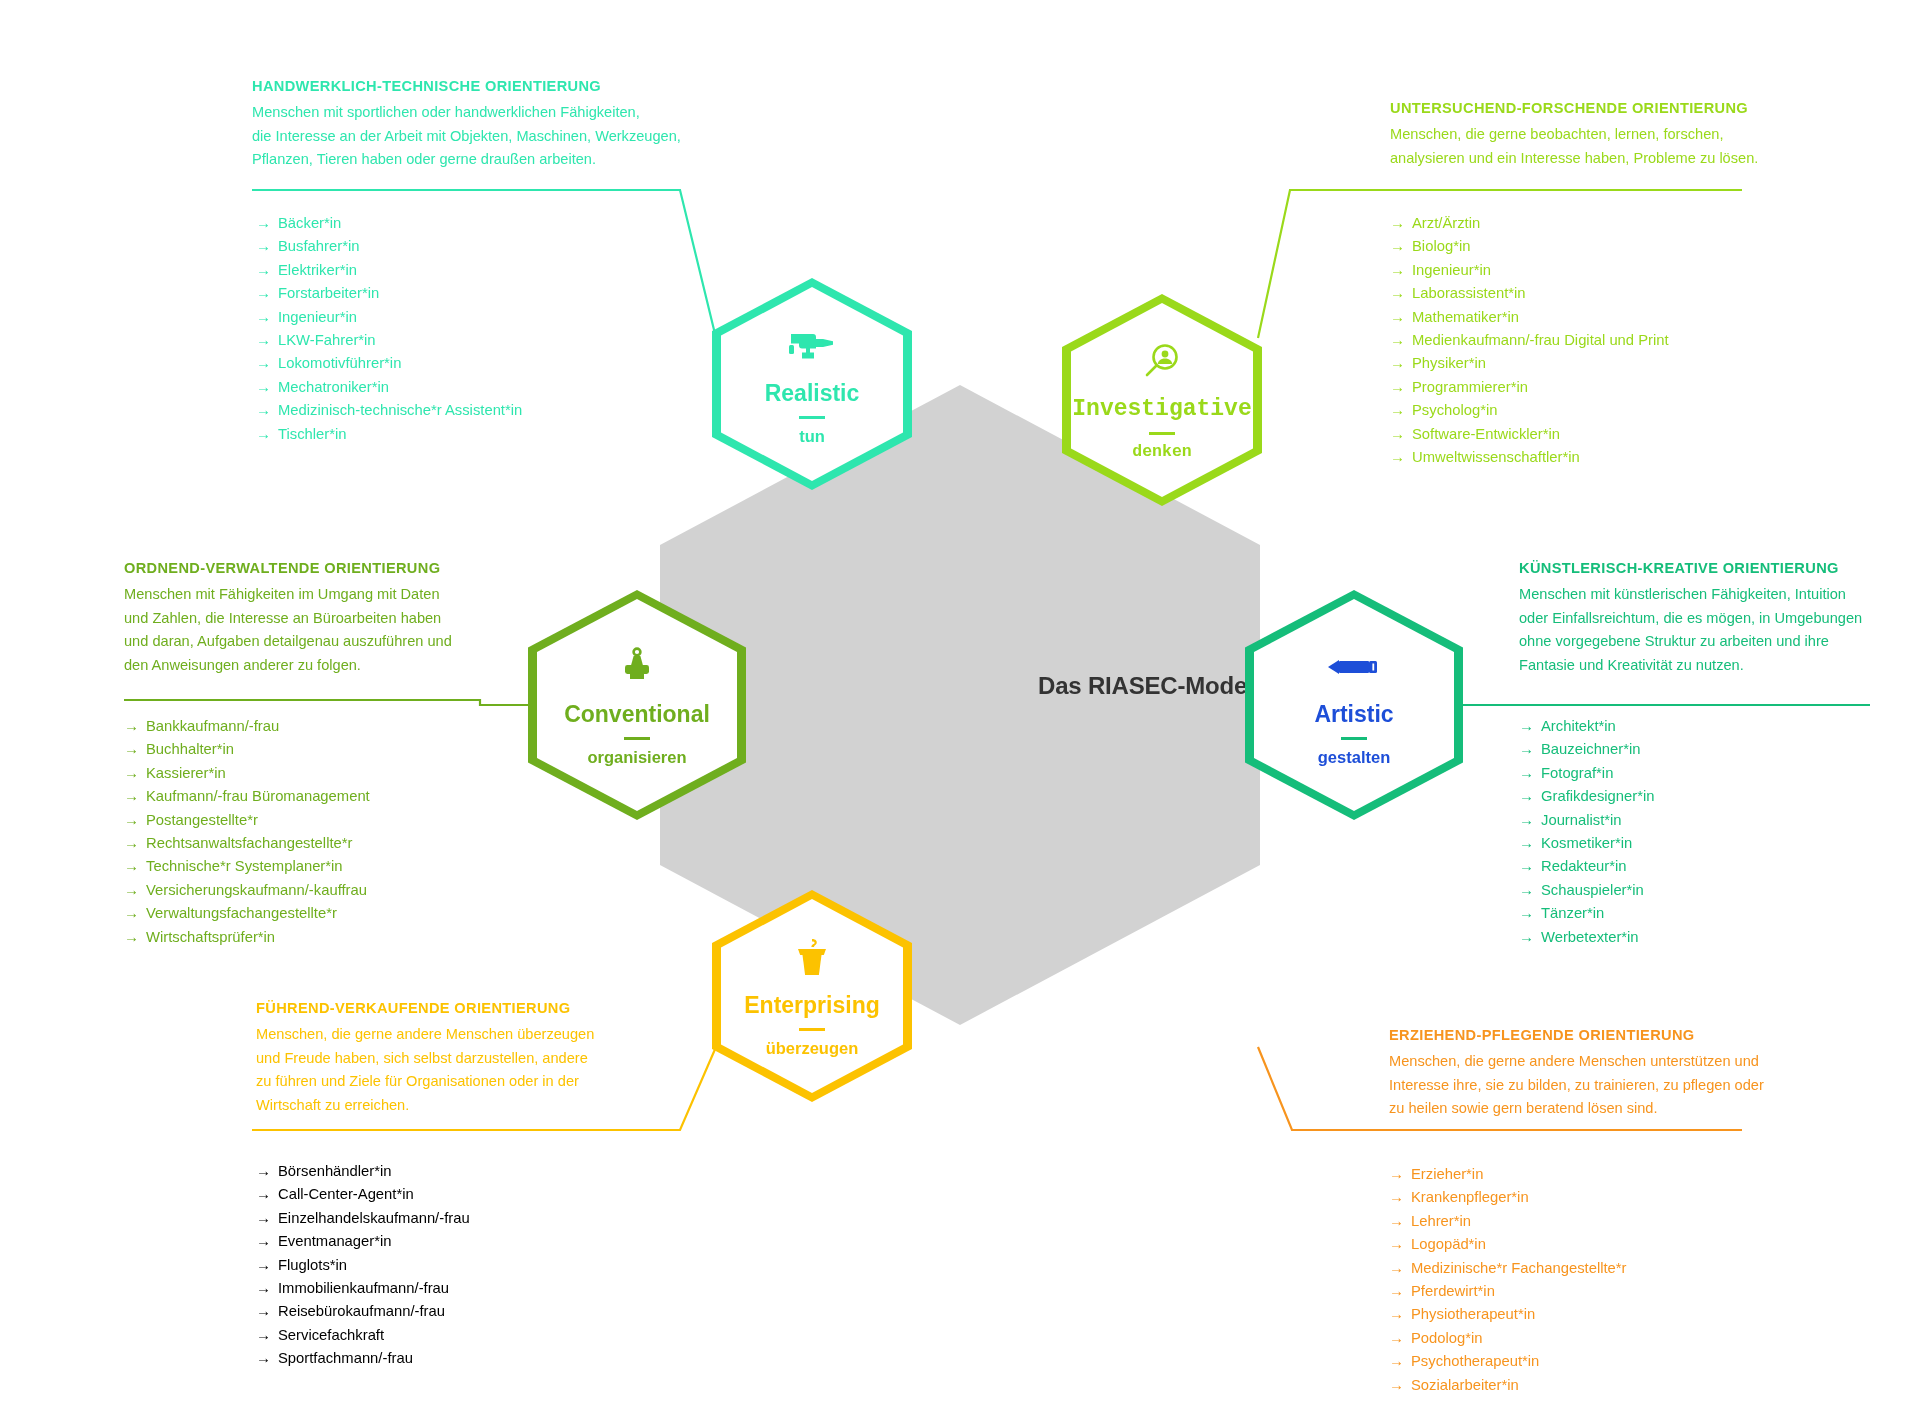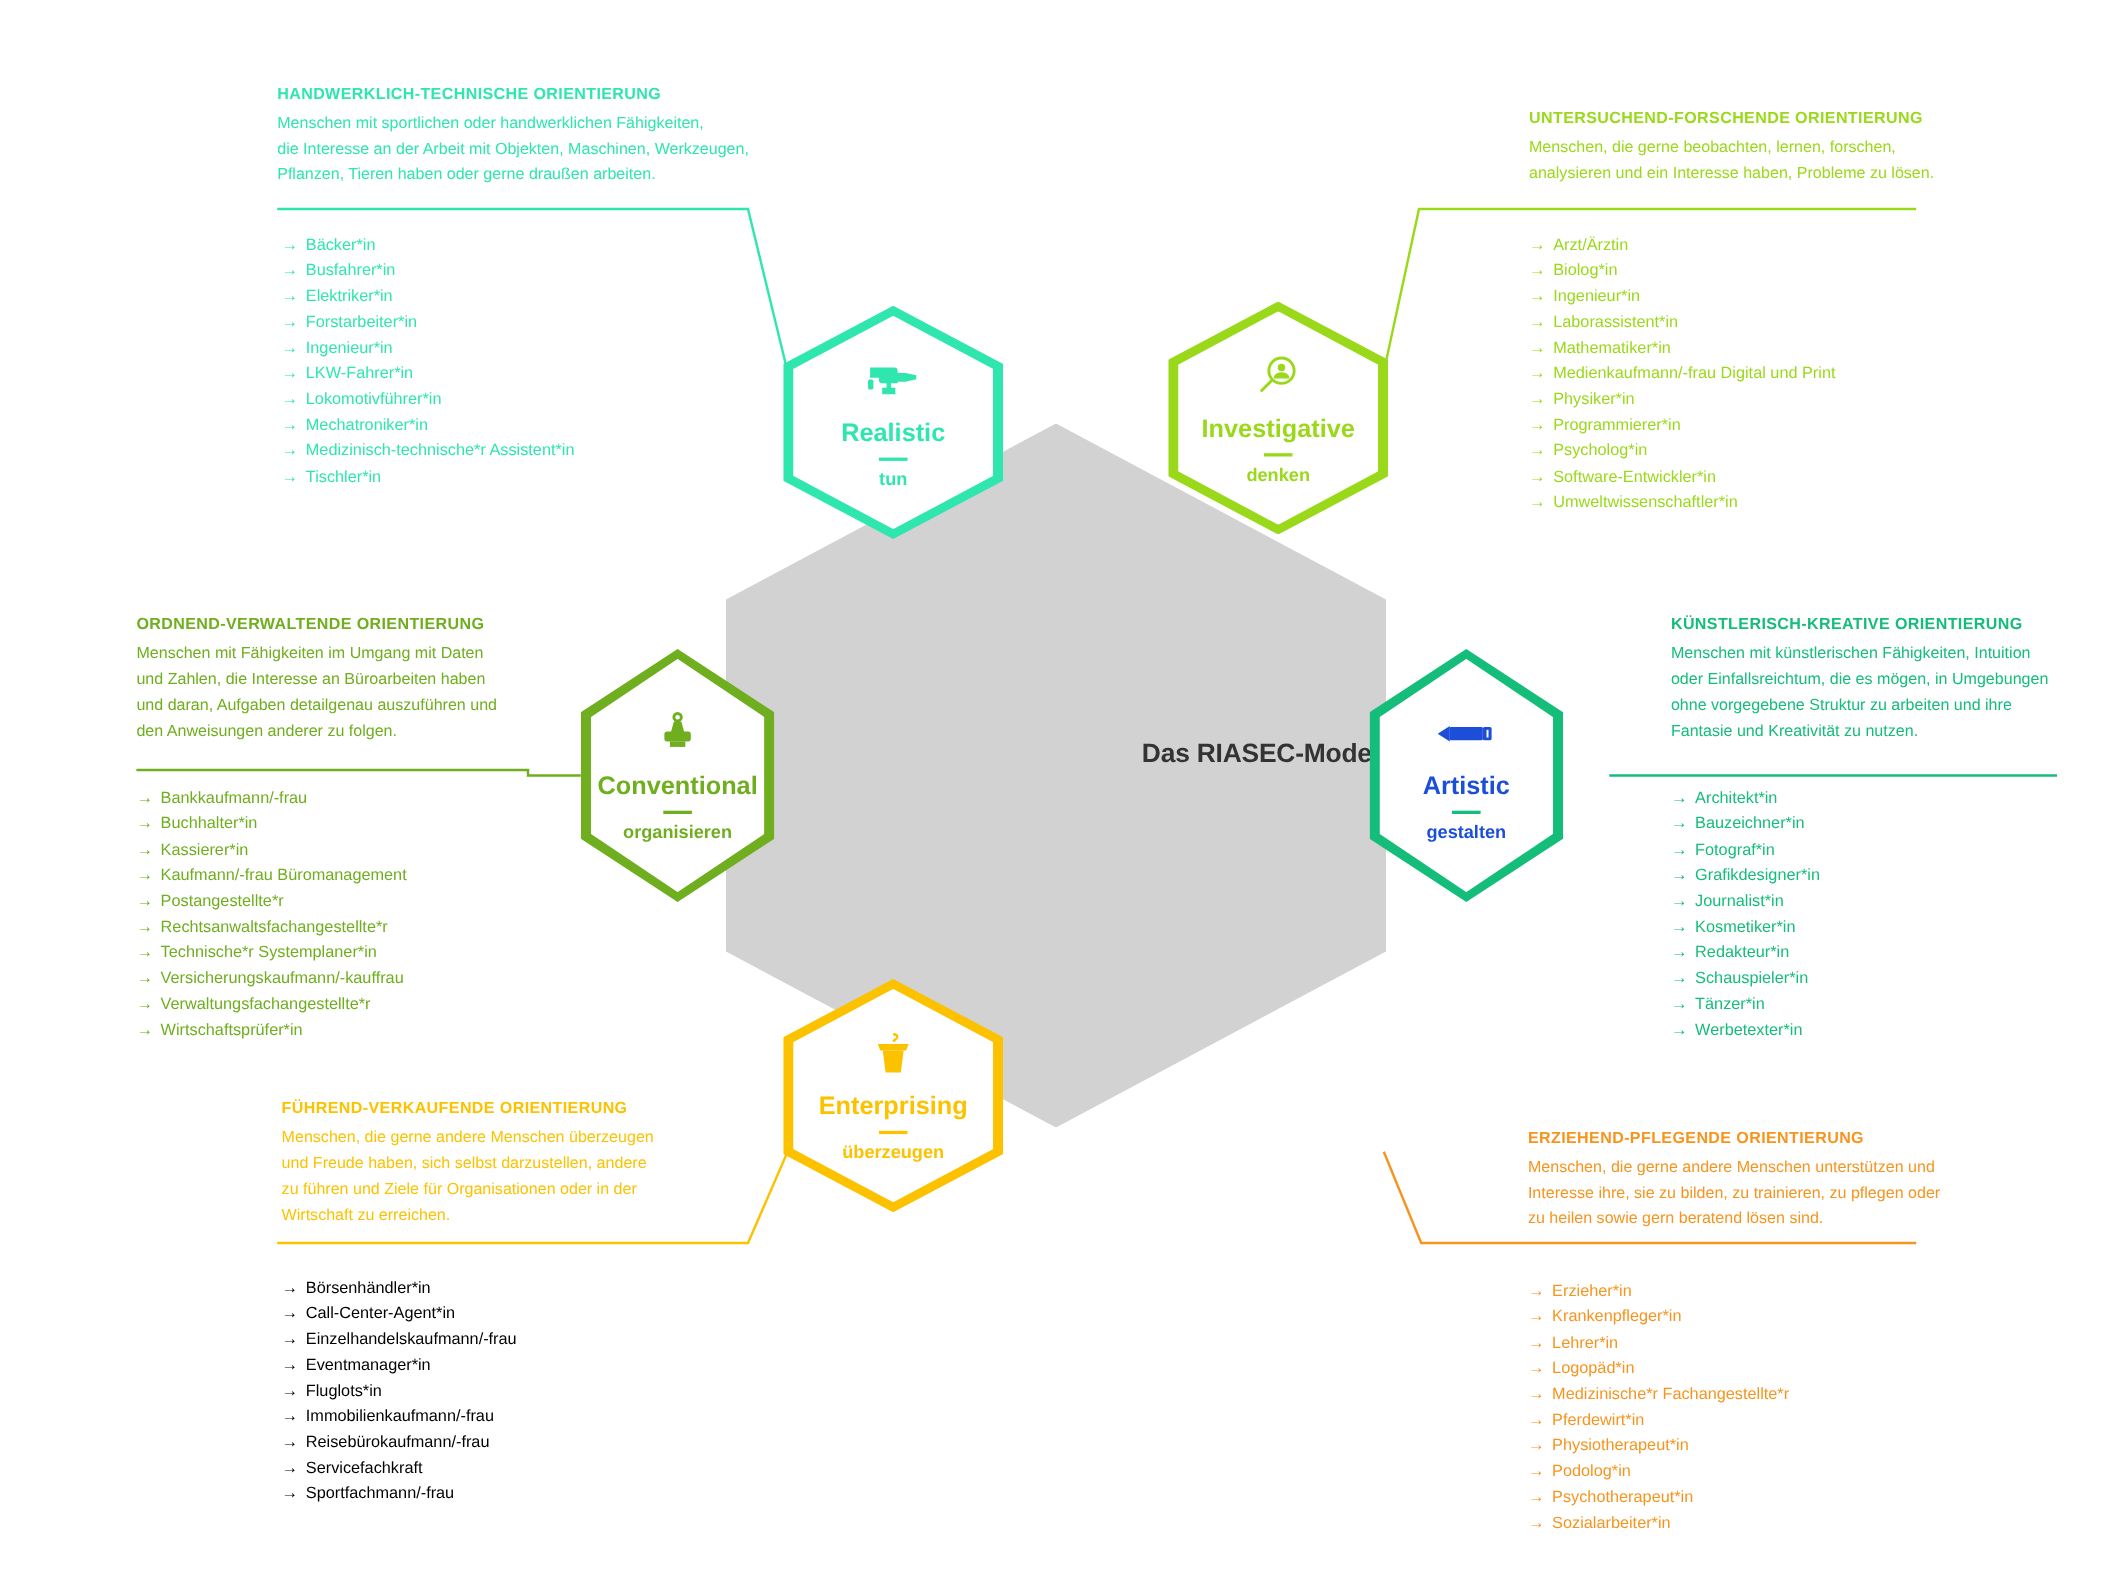--- a/index.html
+++ b/index.html
@@ -53,26 +53,26 @@
     align-items: center; justify-content: center;
     gap: 0;
   }
   .hex .icon { height: 44px; display: flex; align-items: center; justify-content: center; margin-bottom: 14px; }
   .hex .hname { font-size: 23px; font-weight: bold; line-height: 1; }
   .hex .hdash { width: 26px; height: 2.6px; margin: 11px 0 9px; }
   .hex .hverb { font-size: 16.5px; font-weight: bold; line-height: 1; }
 
   
   #hex-realistic     { left: 712px;  top: 278px;  }
-  #hex-investigative { left: 1062px; top: 274px;  }
+  #hex-investigative { left: 1062px; top: 294px; font-family: Liberation Mono, monospace;  }
   #hex-conventional  { left: 528px;  top: 590px;  }
   #hex-artistic      { left: 1245px; top: 590px;  }
   #hex-enterprising  { left: 712px;  top: 890px;  }
   #hex-social        { left: 1062px; top: 890px;  }
-  #hex-conventional, #hex-artistic { width: 176px; height: 230px; }
+  #hex-conventional, #hex-artistic { width: 218px; height: 230px; }
 
   
   #wires { position: absolute; inset: 0; z-index: 2; pointer-events: none; }
 
   
   .blk { position: absolute; z-index: 5; }
   .blk .kicker {
     font-size: 14.6px; font-weight: bold; letter-spacing: 0.35px;
     margin-bottom: 7px; text-transform: uppercase;
   }

